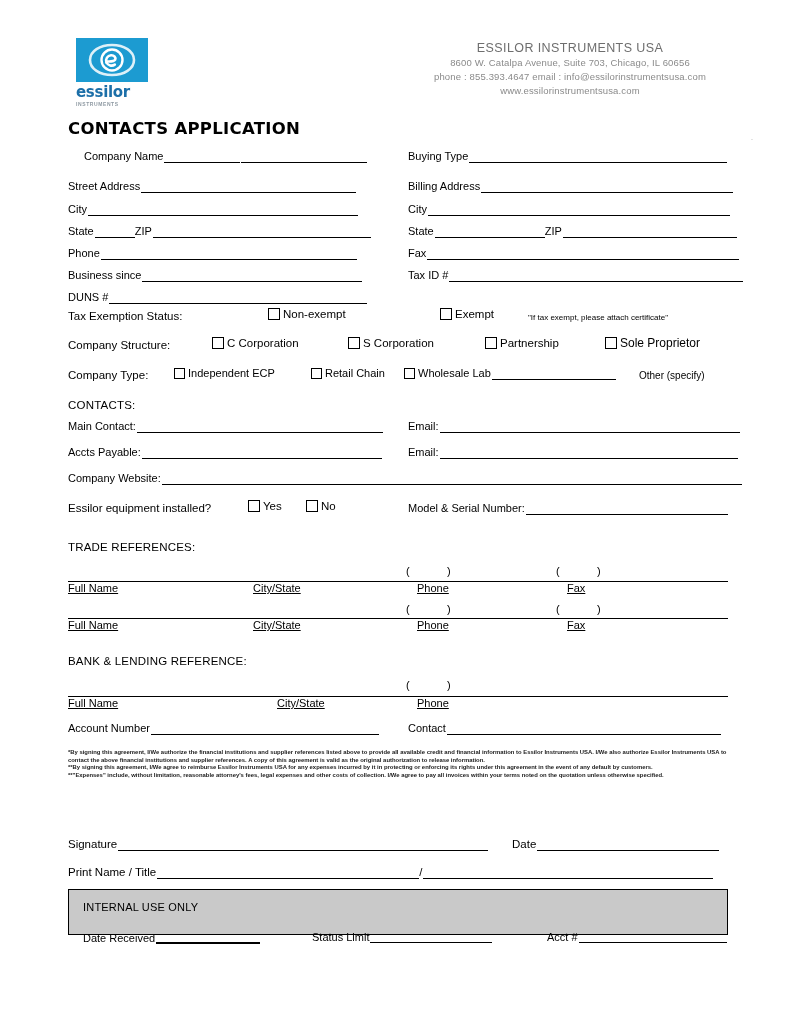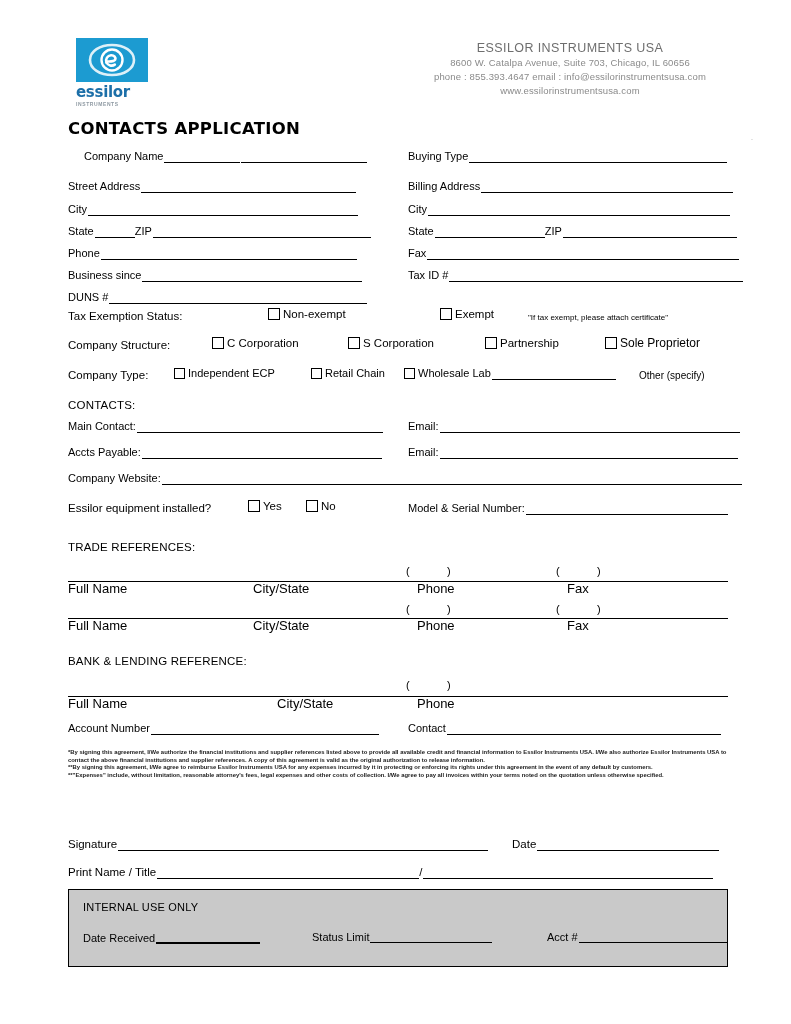--- a/index.html
+++ b/index.html
@@ -134,23 +134,24 @@
     color: #000;
   }
 
   
   .refline {
     position: absolute;
     border-bottom: 1.6px solid #000;
   }
   .refcap {
     position: absolute;
-    font-size: 13px;
+    font-size: 11px;
     line-height: 9px;
     color: #000;
+    text-decoration: underline;
   }
   .paren {
     position: absolute;
     font-size: 11px;
     line-height: 11px;
     letter-spacing: 5px;
   }
 
   
   .fine {
@@ -164,21 +165,21 @@
     text-align: left;
   }
   .fine p { margin: 0; }
 
   
   .internal {
     position: absolute;
     left: 68px;
     top: 889px;
     width: 660px;
-    height: 78px;
+    height: 46px;
     background: #c9c9c9;
     border: 1.4px solid #000;
     box-sizing: border-box;
   }
   .internal .iu-title {
     position: absolute;
     left: 14px;
     top: 11px;
     font-size: 11px;
     letter-spacing: 0.2px;

